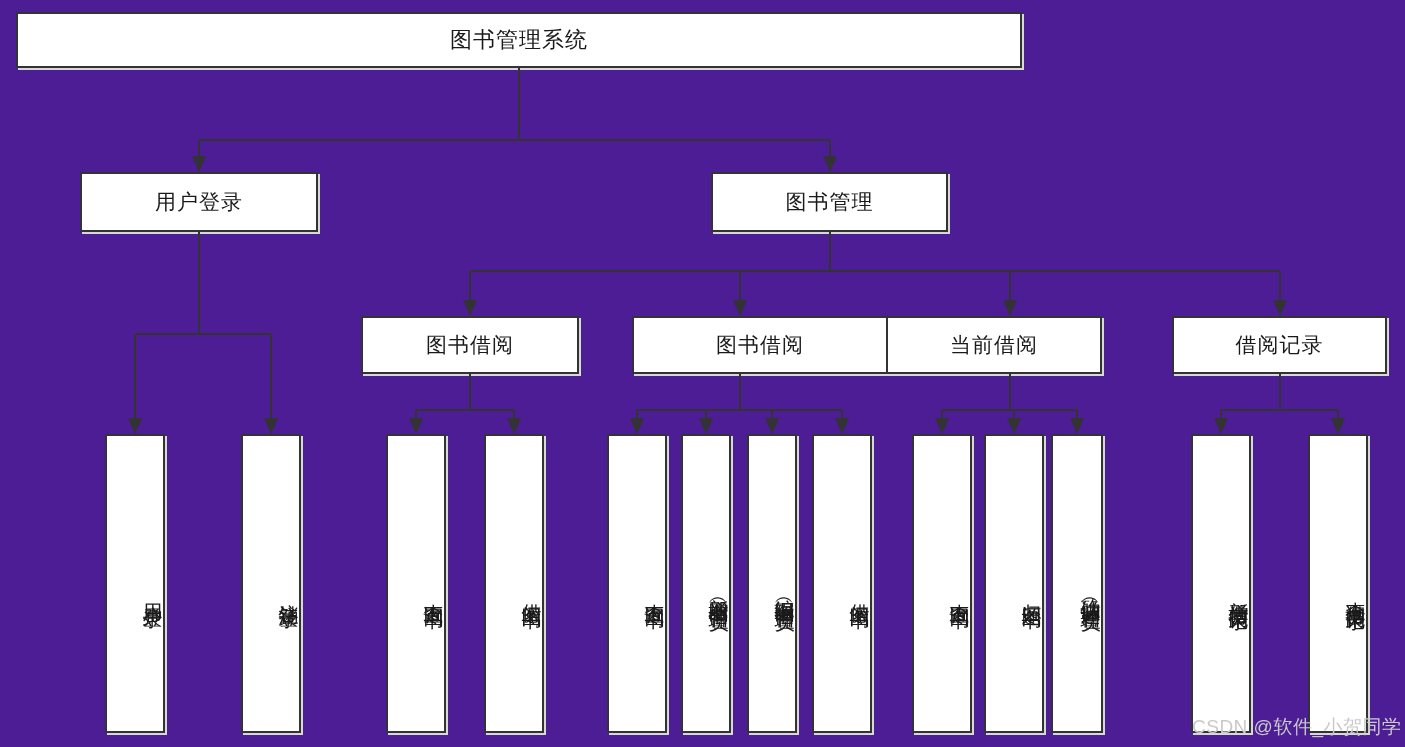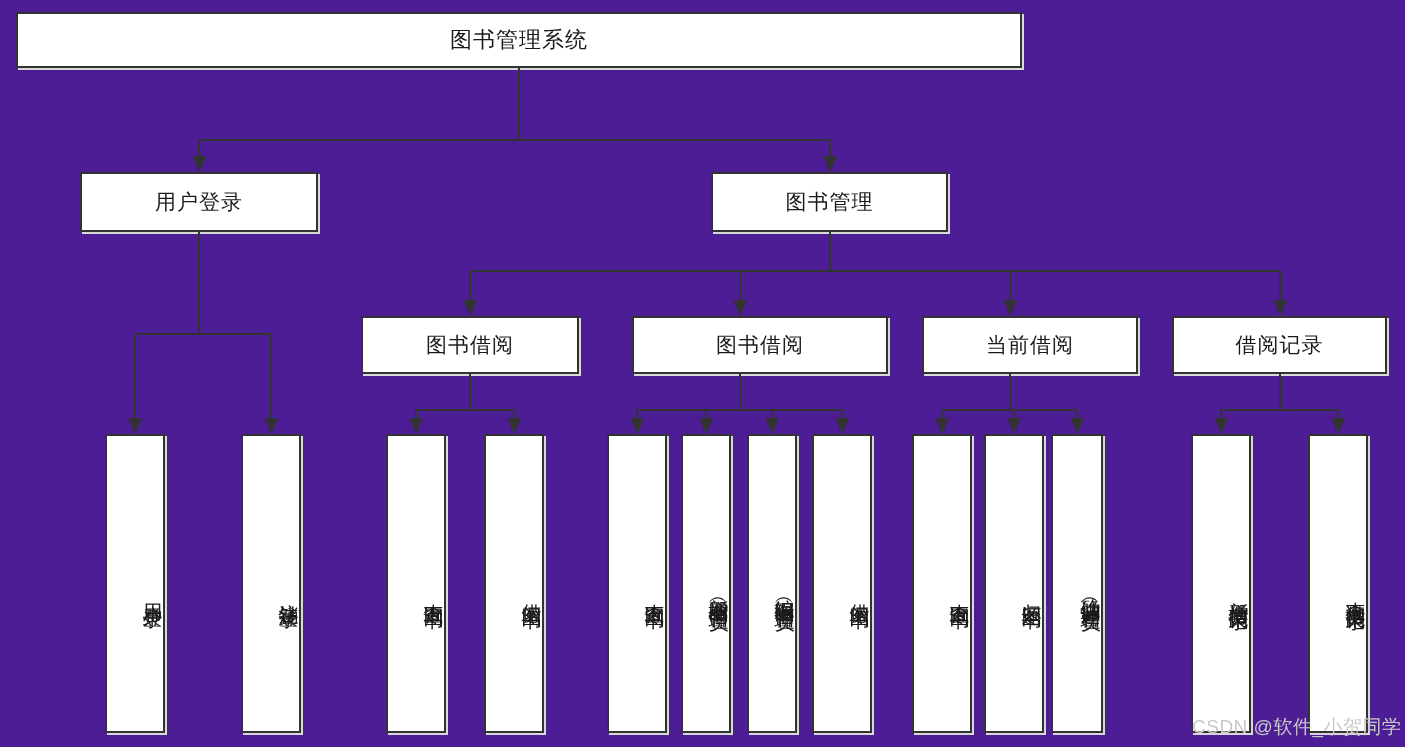--- a/index.html
+++ b/index.html
@@ -86,21 +86,21 @@
   <div class="node horiz" id="node-l2-1" style="left: 711px; top: 172px; width: 237px; height: 60px;">
     <span>图书管理</span>
   </div>
 
   <div class="node horiz" id="node-l3-0" style="left: 361px; top: 316px; width: 218px; height: 58px;">
     <span>图书借阅</span>
   </div>
   <div class="node horiz" id="node-l3-1" style="left: 632px; top: 316px; width: 256px; height: 58px;">
     <span>图书借阅</span>
   </div>
-  <div class="node horiz" id="node-l3-2" style="left: 922px; top: 316px; width: 216px; height: 58px;">
+  <div class="node horiz" id="node-l3-2" style="left: 886px; top: 316px; width: 216px; height: 58px;">
     <span>当前借阅</span>
   </div>
   <div class="node horiz" id="node-l3-3" style="left: 1172px; top: 316px; width: 215px; height: 58px;">
     <span>借阅记录</span>
   </div>
 
   <div class="node vert" id="node-leaf-0" style="left: 105px; top: 434px; width: 60px; height: 299px;">
       <span>用户登录</span>
     </div>
   <div class="node vert" id="node-leaf-1" style="left: 241px; top: 434px; width: 60px; height: 299px;">

